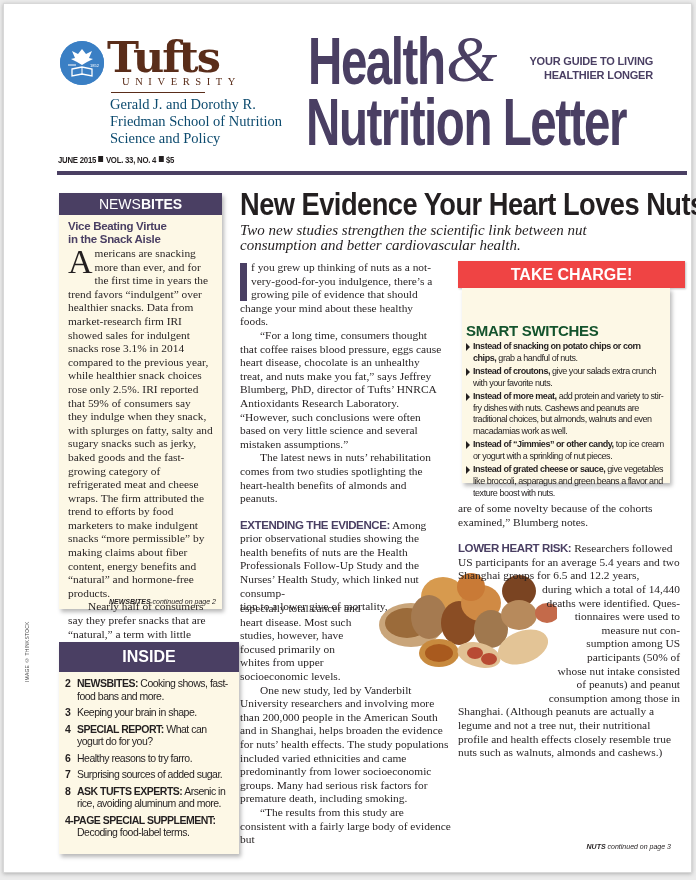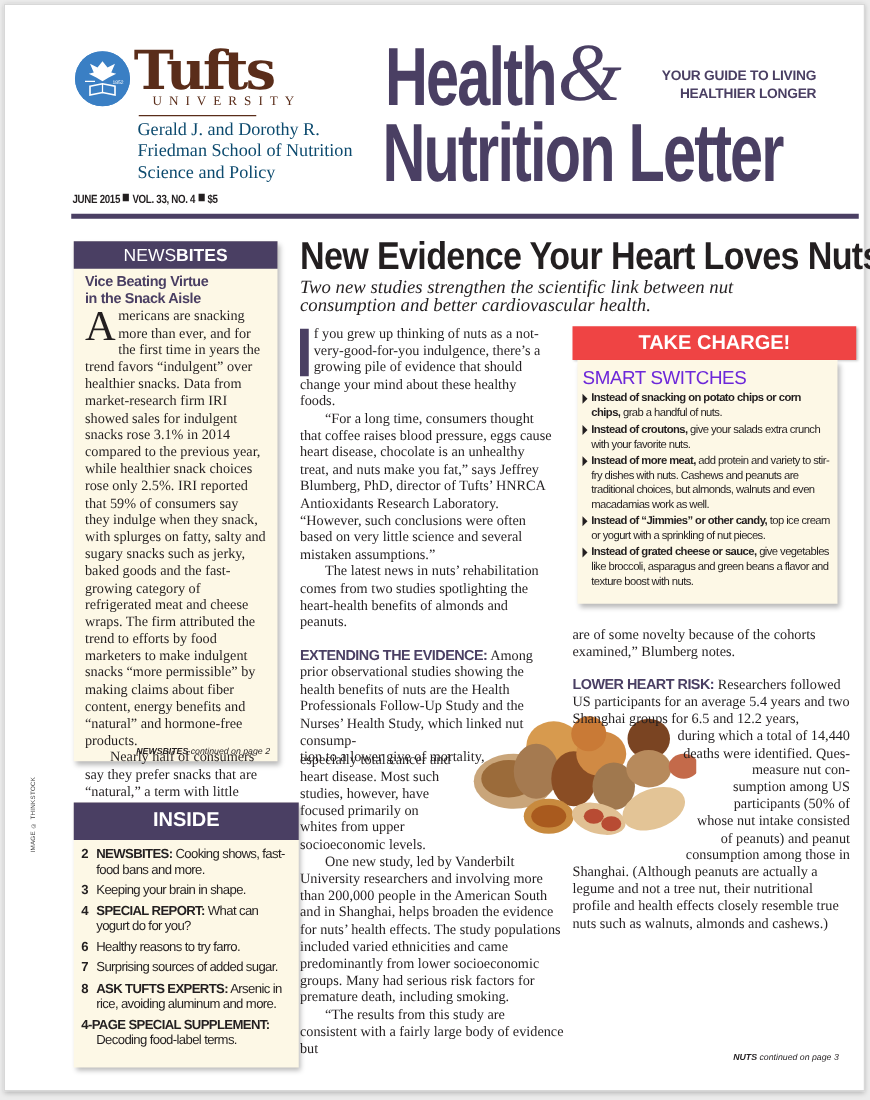--- a/index.html
+++ b/index.html
@@ -168,22 +168,22 @@
     position: absolute; left: 454px; top: 257px; width: 227px; height: 27px;
     background: #ef4444; color: #ffffff; text-align: center;
     font-family: "Liberation Sans", sans-serif; font-weight: bold; font-size: 16px; line-height: 27px;
     box-shadow: 1px 1px 2px rgba(0,0,0,0.25);
   }
   .take-charge {
     position: absolute; left: 458px; top: 284px; width: 208px; height: 195px;
     background: #fdf8e6; box-shadow: 2px 3px 4px rgba(0,0,0,0.28); padding: 6px 5px 0 4px;
   }
   .tc-title {
-    font-family: "Liberation Sans", sans-serif; font-weight: normal; font-size: 15px;
-    color: #6d28d9; line-height: 17px; letter-spacing: -0.3px; margin-bottom: 2px;
+    font-family: "Liberation Sans", sans-serif; font-weight: bold; font-size: 15px;
+    color: #14532d; line-height: 17px; letter-spacing: -0.3px; margin-bottom: 2px; margin-top: 28px;
   }
   .tc-list { list-style: none; }
   .tc-list li {
     position: relative; padding-left: 7px;
     font-family: "Liberation Sans", sans-serif; font-size: 9px; line-height: 11.9px;
     color: #231f20; letter-spacing: -0.45px; margin-bottom: 1px;
   }
   .tc-list li .arrow {
     position: absolute; left: 0; top: 2px; width: 0; height: 0;
     border-top: 4px solid transparent; border-bottom: 4px solid transparent; border-left: 4px solid #231f20;
@@ -316,20 +316,21 @@
     <p class="indent">One new study, led by Vanderbilt University researchers and involving more than 200,000 people in the American South and in Shanghai, helps broaden the evidence for nuts’ health effects. The study populations included varied ethnicities and came predominantly from lower socioeconomic groups. Many had serious risk factors for premature death, including smoking.</p>
     <p class="indent">“The results from this study are consistent with a fairly large body of evidence but</p>
   </div>
 
   <div class="col2">
     <p>are of some novelty because of the cohorts examined,” Blumberg notes.</p>
     <div class="gap"></div>
     <p><span class="subhead">LOWER HEART RISK:</span><span> Researchers followed US participants for an average 5.4 years and two Shanghai groups for 6.5 and 12.2 years,</span></p>
     <div class="r">during which a total of 14,440</div>
     <div class="r">deaths were identified. Ques-</div>
+    <div class="r">tionnaires were used to</div>
     <div class="r">measure nut con-</div>
     <div class="r">sumption among US</div>
     <div class="r">participants (50% of</div>
     <div class="r">whose nut intake consisted</div>
     <div class="r">of peanuts) and peanut</div>
     <div class="r">consumption among those in</div>
     <p>Shanghai. (Although peanuts are actually a legume and not a tree nut, their nutritional profile and health effects closely resemble true nuts such as walnuts, almonds and cashews.)</p>
   </div>
   <div class="continued2"><b>NUTS</b><span> continued on page 3</span></div>
 

